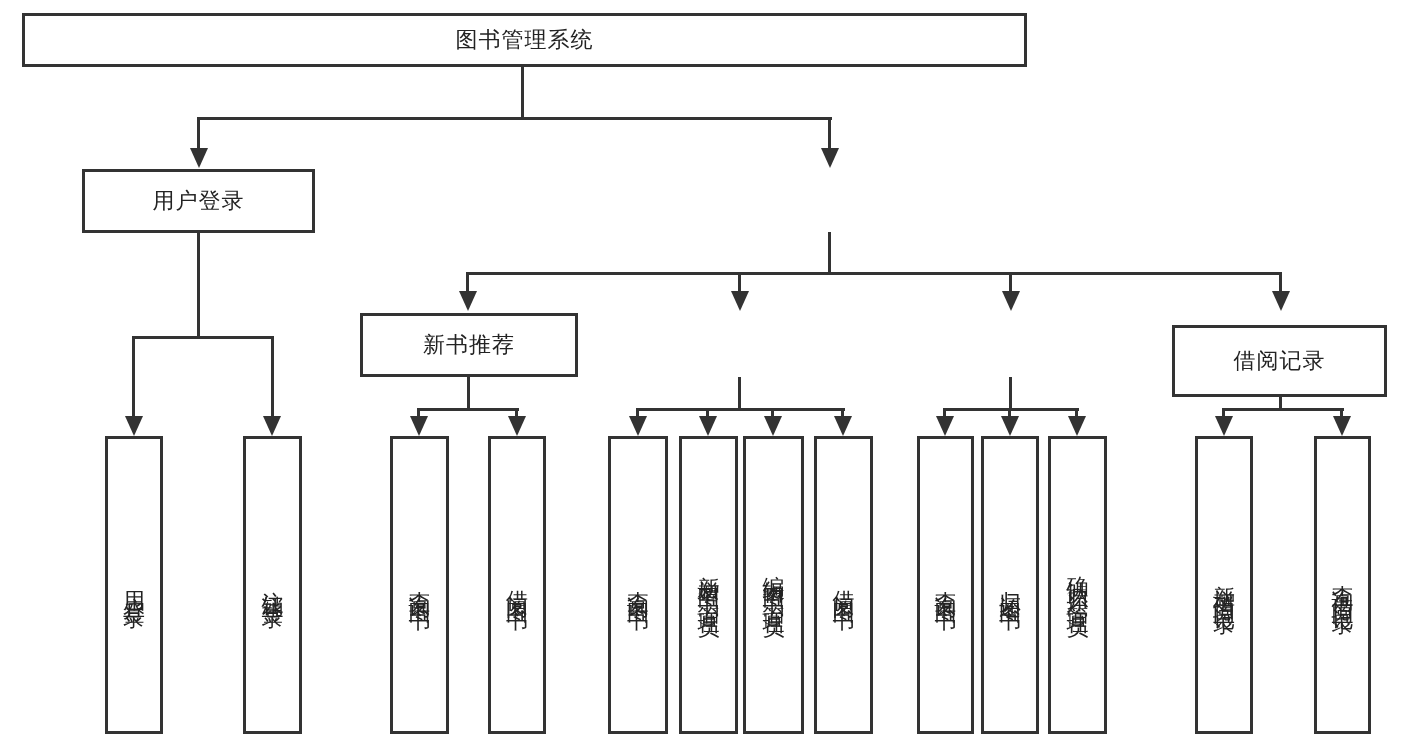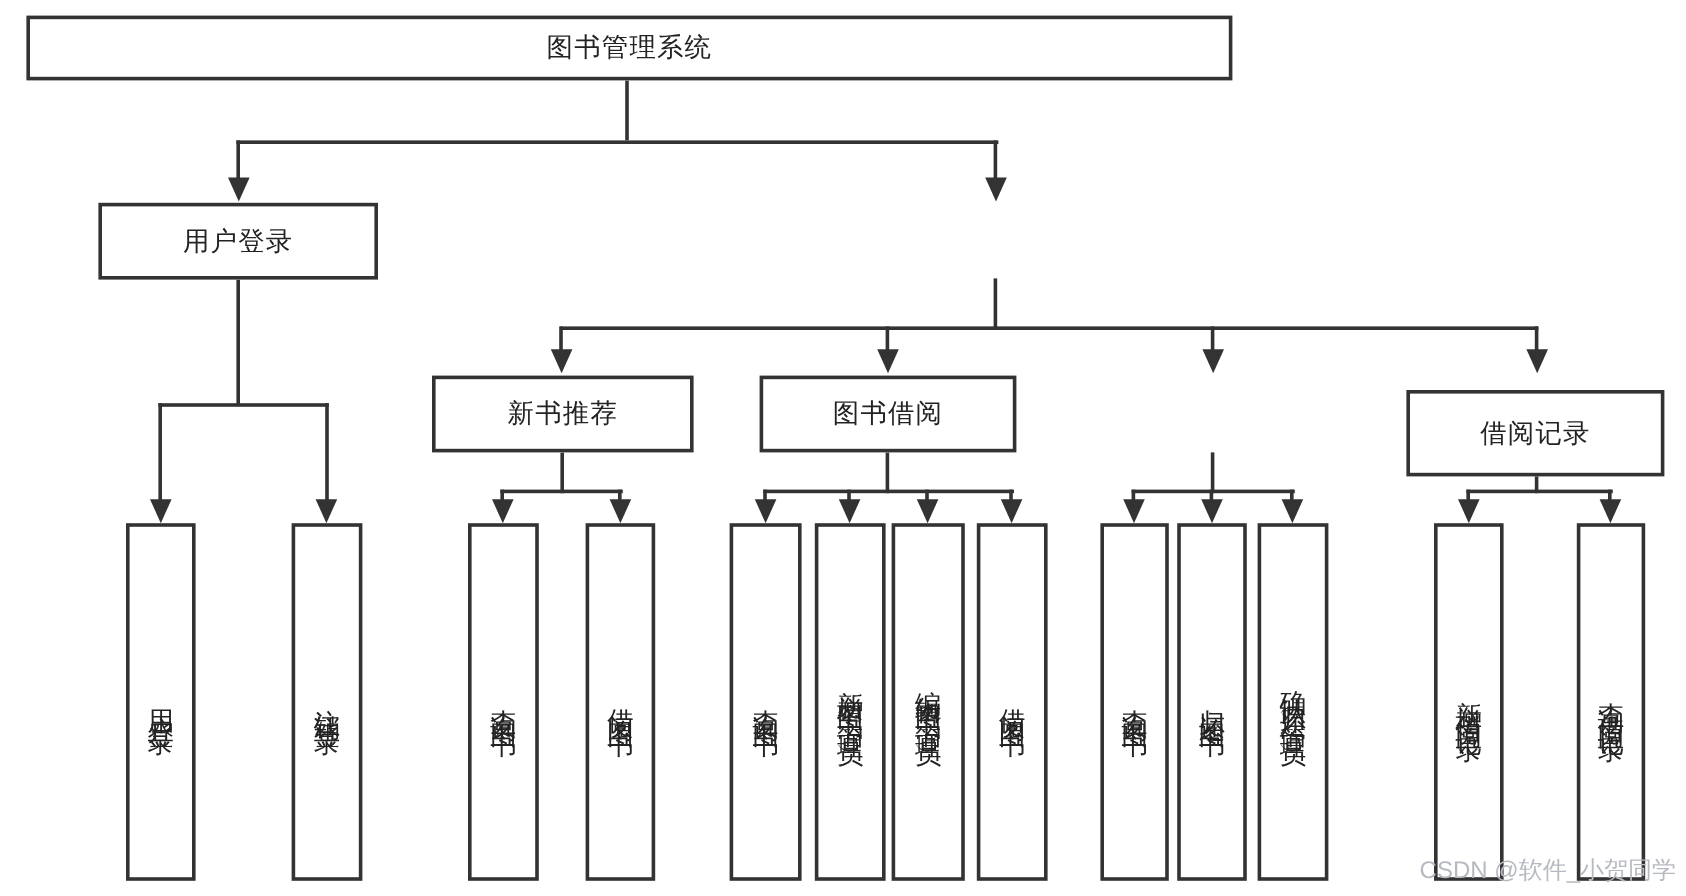--- a/index.html
+++ b/index.html
@@ -139,23 +139,20 @@
     <span class="hlabel">图书管理系统</span>
   </div>
 
   <div class="node" style="left:82px;top:169px;width:233px;height:64px">
     <span class="hlabel">用户登录</span>
   </div>
 
   <div class="node" style="left:360px;top:313px;width:218px;height:64px">
     <span class="hlabel">新书推荐</span>
   </div>
-  <div class="node" style="left:633px;top:313px;width:214px;height:64px">
-    <span class="hlabel">图书借阅</span>
-  </div>
   <div class="node" style="left:1172px;top:325px;width:215px;height:72px">
     <span class="hlabel">借阅记录</span>
   </div>
 
   <div class="leaf" style="left:105px;width:58px">
     <span class="vlabel">用户登录</span>
   </div>
   <div class="leaf" style="left:243px;width:59px">
     <span class="vlabel">注销登录</span>
   </div>
@@ -190,15 +187,14 @@
     <span class="vlabel">确认归还（管理员）</span>
   </div>
 
   <div class="leaf" style="left:1195px;width:58px">
     <span class="vlabel">新增借阅记录</span>
   </div>
   <div class="leaf" style="left:1314px;width:57px">
     <span class="vlabel">查询借阅记录</span>
   </div>
 
-  <span class="watermark">CSDN @软件_小贺同学</span>
 
 </div>
 
 </body></html>

